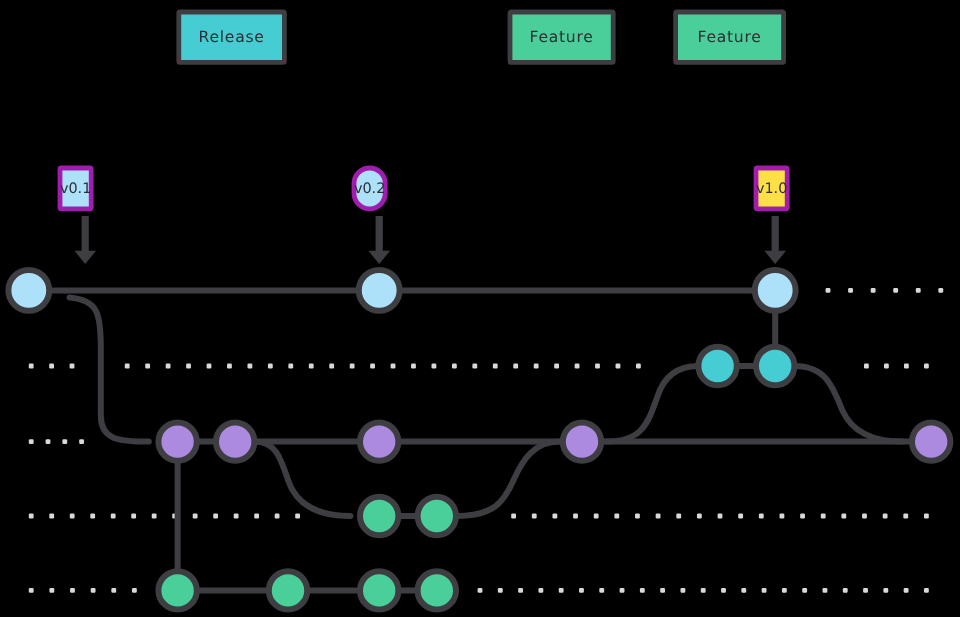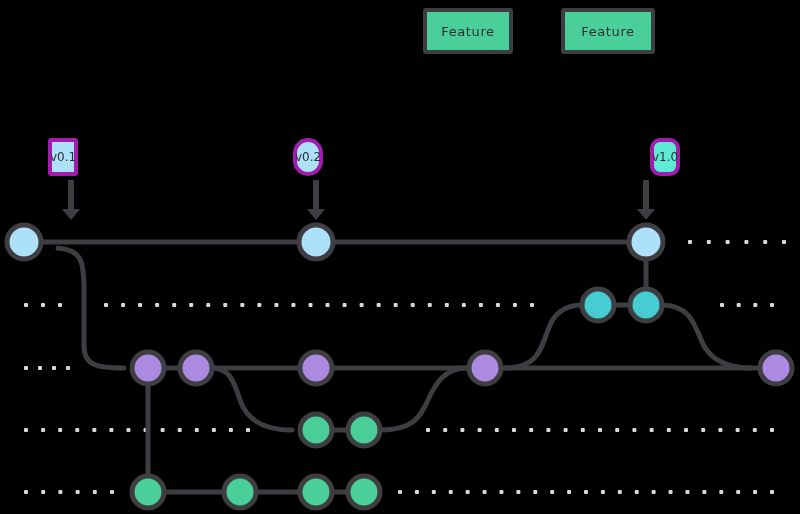--- a/index.html
+++ b/index.html
@@ -70,20 +70,23 @@
     height: 514px;
     display: block;
   }
 </style>
 </head>
 <body>
 
 <div id="stage">
 
   <div id="legend">
+      <div class="legend-item" style="left: 147px; width: 92px; background: rgb(70, 205, 212);">
+        <span class="legend-label">Release</span>
+      </div>
       <div class="legend-item" style="left: 423px; width: 90px; background: rgb(75, 207, 154);">
         <span class="legend-label">Feature</span>
       </div>
       <div class="legend-item" style="left: 561px; width: 94px; background: rgb(75, 207, 154);">
         <span class="legend-label">Feature</span>
       </div>
     </div>
 
   <svg id="graph" viewBox="0 0 800 514" xmlns="http://www.w3.org/2000/svg">
     <g id="dots-layer">
@@ -267,18 +270,18 @@
       </g>
   </svg>
 
   <div id="tags-layer">
       <div class="tag-box" style="left: 48px; top: 138px; background: rgb(173, 225, 250);">
         <span class="tag-label">v0.1</span>
       </div>
       <div class="tag-box" style="left: 293px; top: 138px; background: rgb(173, 225, 250); border-radius: 15px;">
         <span class="tag-label">v0.2</span>
       </div>
-      <div class="tag-box" style="left: 650px; top: 138px; background: #5eead4; border-radius: 10px;">
+      <div class="tag-box" style="left: 628px; top: 138px; background: #fde047;">
         <span class="tag-label">v1.0</span>
       </div>
     </div>
 
 </div>
 
 </body></html>

